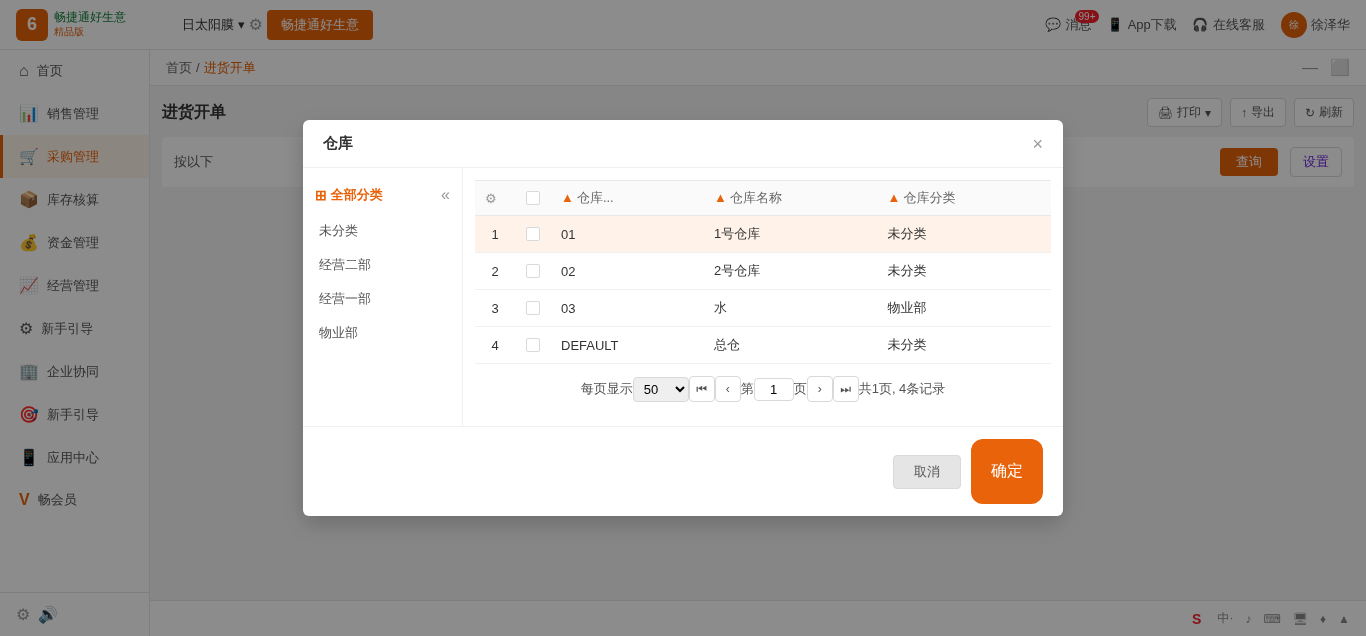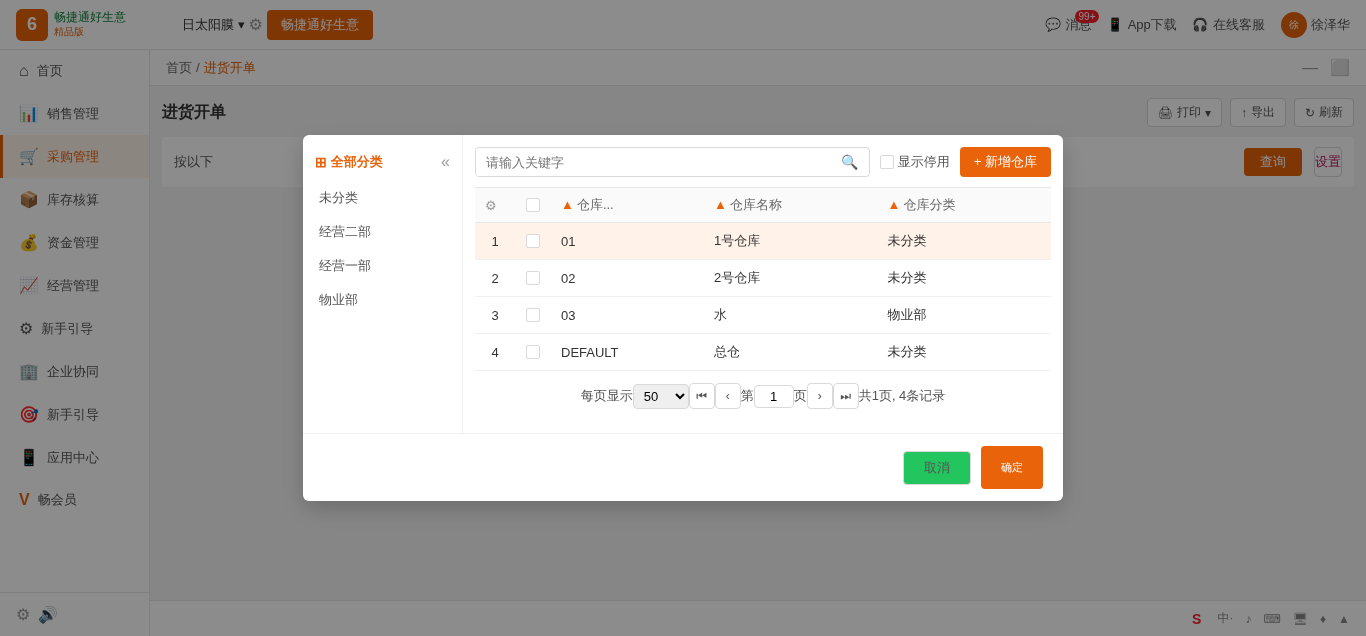--- a/index.html
+++ b/index.html
@@ -116,21 +116,21 @@
       padding: 5px 10px; border: 1px solid #d9d9d9; background: #fff;
       border-radius: 4px; cursor: pointer; color: #555; font-size: 12px;
     }
     .filter-bar {
       background: #fff; padding: 10px 12px;
       border-radius: 4px; margin-bottom: 10px;
       display: flex; align-items: center; gap: 12px;
       font-size: 13px; color: #555;
     }
     .btn-query { background: #e8630a; color: #fff; border: none; padding: 5px 16px; border-radius: 4px; cursor: pointer; font-size: 13px; }
-    .btn-setting { background: #fff; color: #be185d; border: 1px solid #d9d9d9; padding: 5px 0; border-radius: 4px; cursor: pointer; font-size: 13px; }
+    .btn-setting { background: #fff; color: #6d28d9; border: 1px solid #d9d9d9; padding: 5px 12px; border-radius: 4px; cursor: pointer; font-size: 13px; }
 
     
     .overlay {
       position: fixed; top: 0; left: 0; right: 0; bottom: 0;
       background: rgba(0,0,0,0.45);
       z-index: 200;
       display: flex; align-items: center; justify-content: center;
     }
 
     
@@ -239,26 +239,26 @@
       padding: 3px 6px; font-size: 13px; cursor: pointer;
     }
 
     
     .modal-footer {
       display: flex; align-items: center; justify-content: flex-end;
       gap: 10px; padding: 12px 20px;
       border-top: 1px solid #f0f0f0;
     }
     .btn-cancel {
-      padding: 7px 20px; border: 1px solid #d9d9d9; background: #22c55e;
+      padding: 7px 20px; border: 1px solid #d9d9d9; background: #e5e5e5;
       border-radius: 4px; cursor: pointer; font-size: 13px; color: #555;
     }
     .btn-confirm {
-      padding: 14px 20px; background: #e8630a; color: #fff;
-      border: none; border-radius: 4px; cursor: pointer; font-size: 11px;
+      padding: 22px 20px; background: #e8630a; color: #fff;
+      border: none; border-radius: 12px; cursor: pointer; font-size: 16px;
     }
 
     
     .bottom-bar {
       position: fixed; bottom: 0; left: 0; right: 0; height: 36px;
       background: #fff; border-top: 1px solid #e8e8e8;
       display: flex; align-items: center; justify-content: flex-end;
       padding: 0 16px; gap: 12px; font-size: 12px; color: #888;
       z-index: 50;
     }
@@ -391,50 +391,43 @@
       <div style="flex:1;"></div>
       <button class="btn-query">查询</button>
       <button class="btn-setting">设置</button>
     </div>
   </div>
 </div>
 
 <div class="overlay">
   <div class="modal">
 
+    <div class="modal-header">
+      <span class="modal-title">仓库</span>
+      <span class="modal-close">×</span>
+    </div>
 
     <div class="modal-body">
 
       <div class="modal-sidebar">
         <div class="modal-sidebar-header">
           <div class="modal-sidebar-title">
             <span style="font-size:14px;">⊞</span>
             <span>全部分类</span>
           </div>
           <span class="modal-sidebar-collapse">«</span>
         </div>
         <div class="modal-cat-item">未分类</div>
         <div class="modal-cat-item">经营二部</div>
         <div class="modal-cat-item">经营一部</div>
         <div class="modal-cat-item">物业部</div>
       </div>
 
       <div class="modal-main">
 
-        <div class="modal-toolbar">
-          <div class="search-box">
-            <input type="text" class="search-input" placeholder="请输入关键字" style="">
-            <span class="search-icon-btn">🔍</span>
-          </div>
-          <label class="show-disabled-label">
-            <div class="checkbox-box"></div>
-            <span>显示停用</span>
-          </label>
-          <button class="btn-add-warehouse">+ 新增仓库</button>
-        </div>
 
         <div style="flex:1;overflow:auto;">
           <table class="modal-table">
             <thead>
               <tr>
                 <th class="th-center" style="width:40px;"><span class="gear-icon">⚙</span></th>
                 <th class="th-center" style="width:36px;">
                     <div class="checkbox-box" style="margin:auto;"></div>
                   </th>
                 <th><span class="sort-icon">▲</span>仓库...</th>

